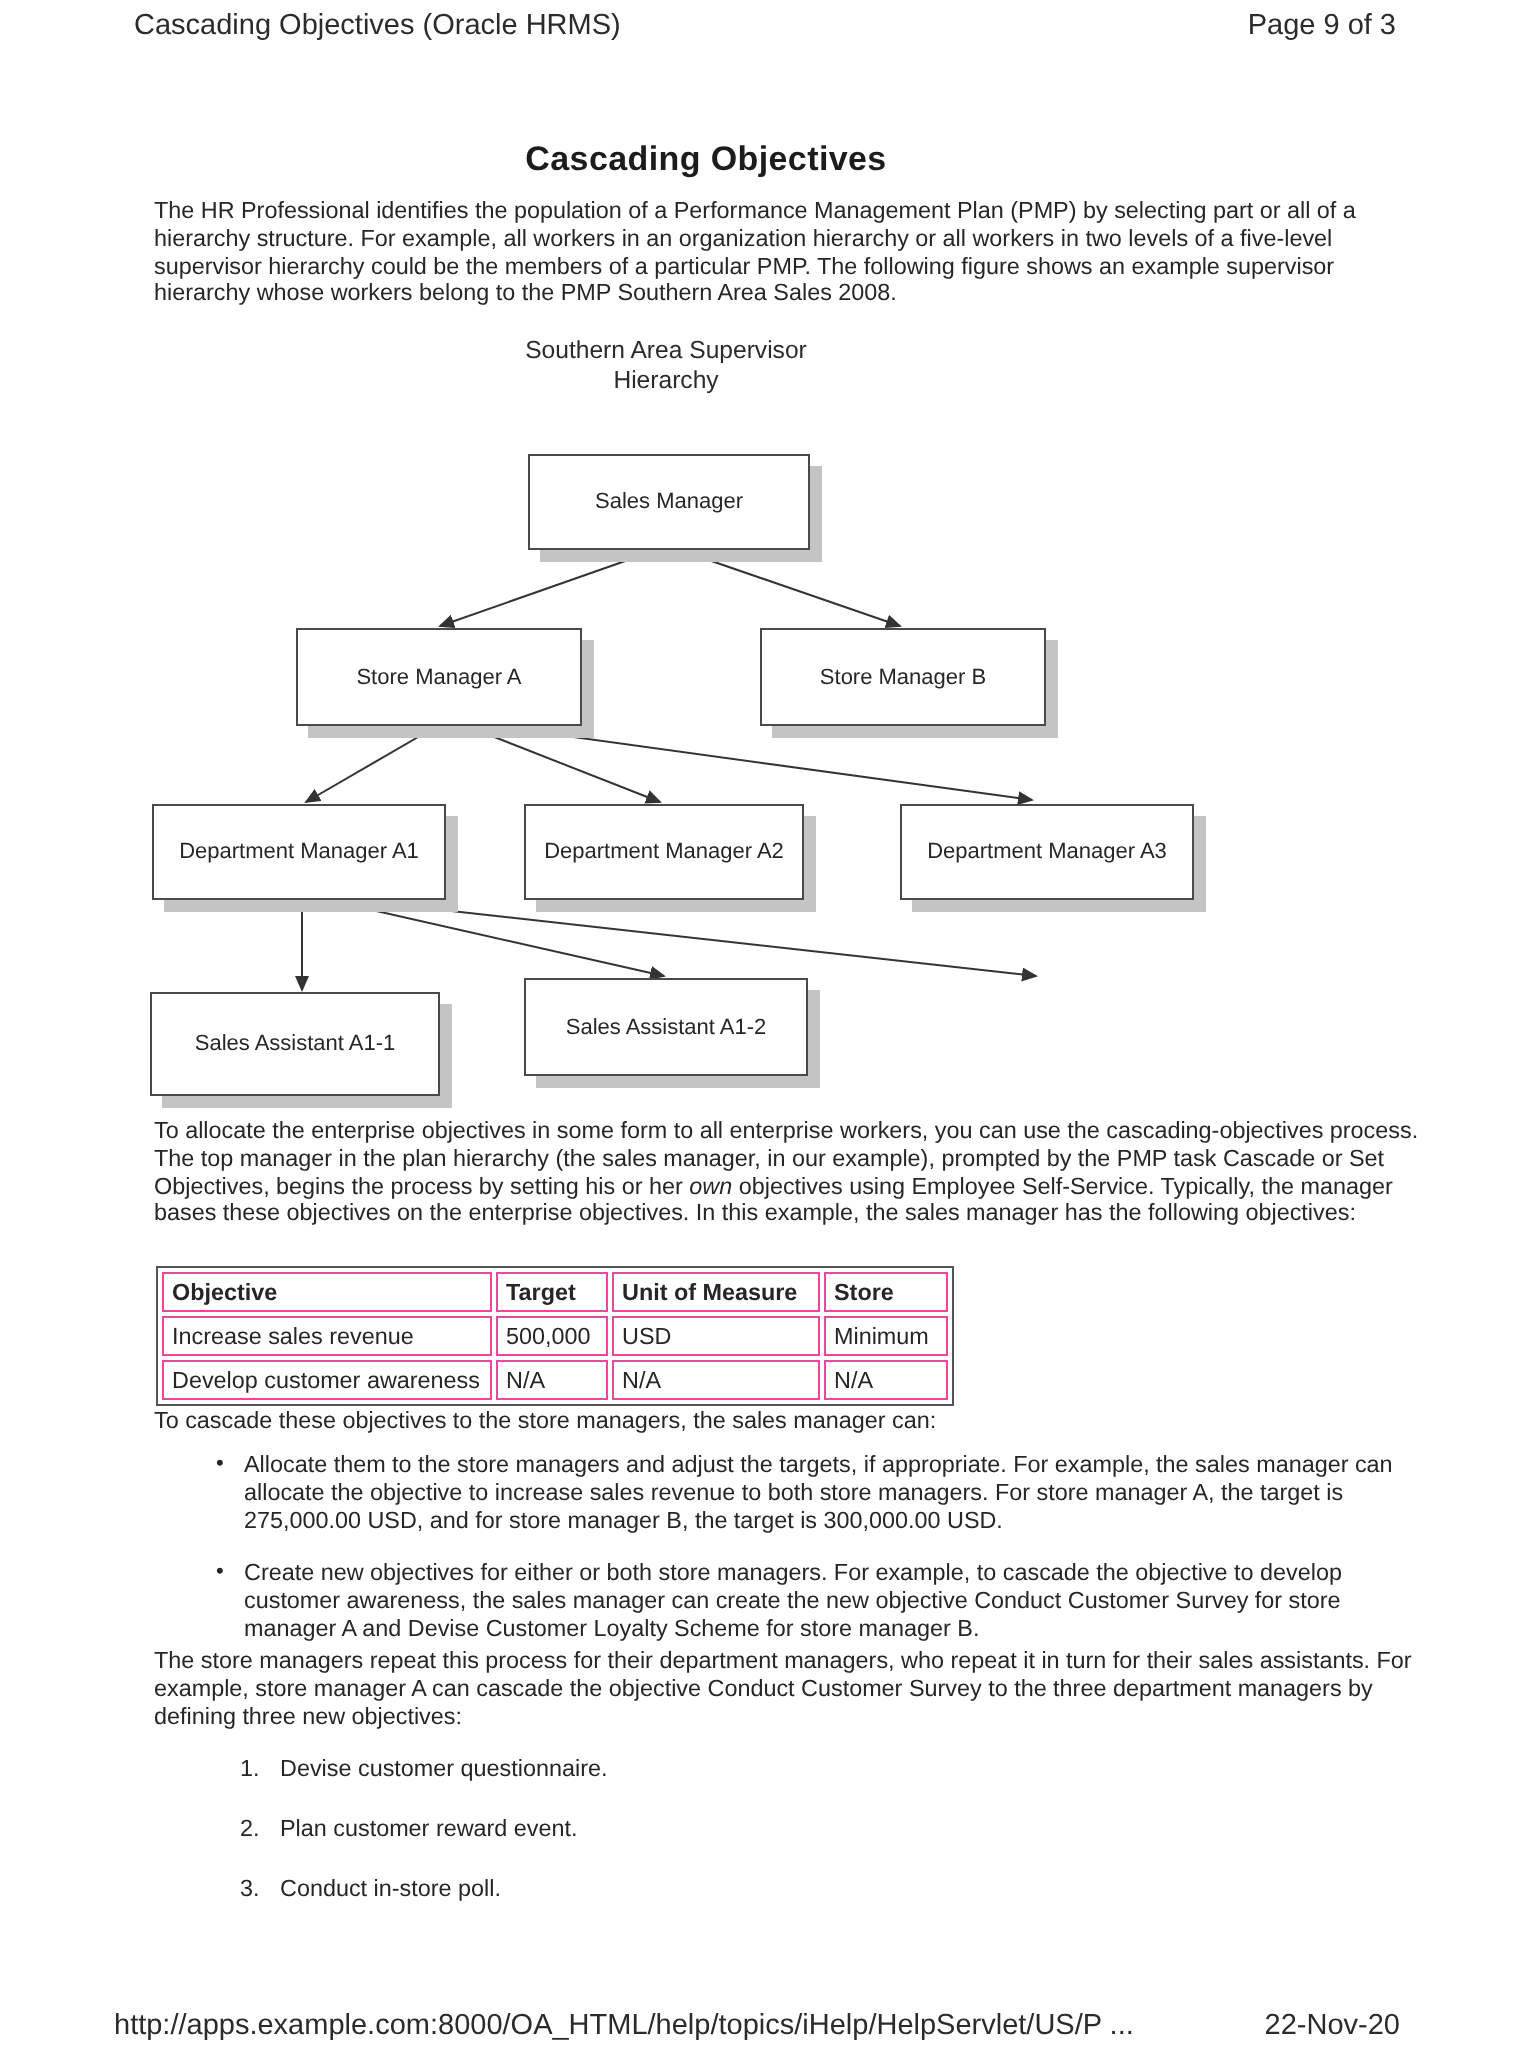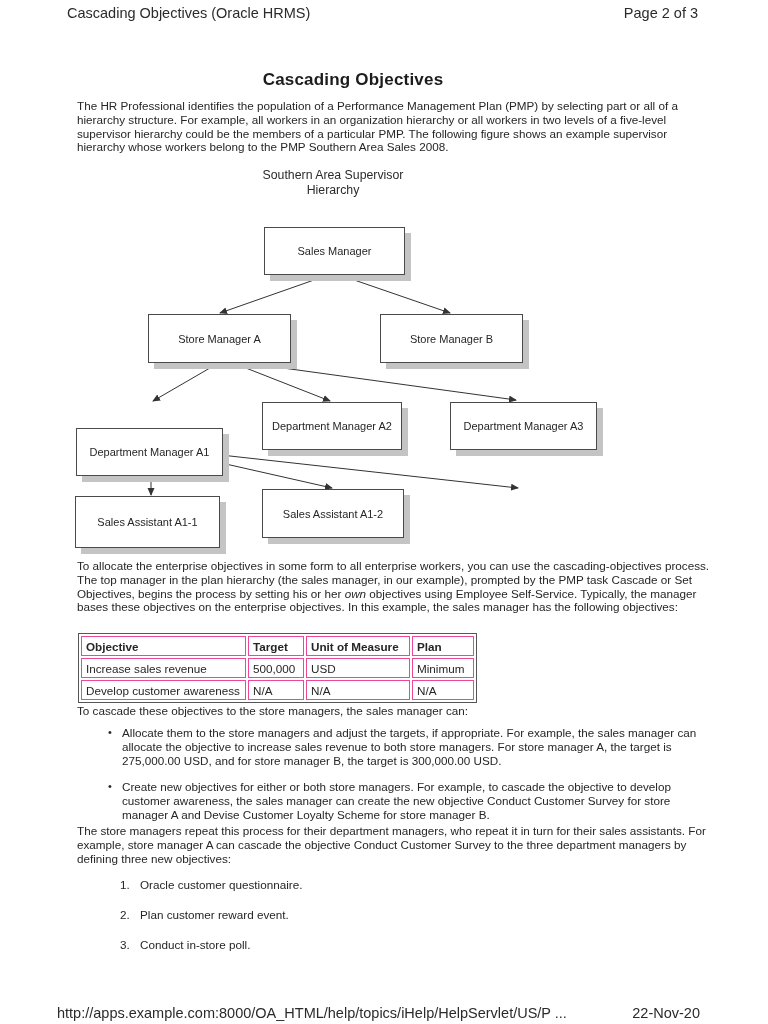--- a/index.html
+++ b/index.html
@@ -43,21 +43,21 @@
   .ftr{position:absolute;top:1005px;font-size:14.5px;color:#2b2b2b;}
   #ftr-url{left:57px;} #ftr-date{right:68px;}
   .italic{font-style:italic;}
 </style>
 </head>
 <body>
 
 <div id="page">
 
   <div id="hdr-left" class="hdr">Cascading Objectives (Oracle HRMS)</div>
-  <div id="hdr-right" class="hdr">Page 2 of 3</div>
+  <div id="hdr-right" class="hdr">Page 9 of 3</div>
 
   <div id="doc-title">Cascading Objectives</div>
 
   <div id="intro" class="body-text">The HR Professional identifies the population of a Performance Management Plan (PMP) by selecting part or all of a hierarchy structure. For example, all workers in an organization hierarchy or all workers in two levels of a five-level supervisor hierarchy could be the members of a particular PMP. The following figure shows an example supervisor hierarchy whose workers belong to the PMP Southern Area Sales 2008.</div>
 
   <div id="diagram-caption">
     <div>Southern Area Supervisor</div>
     <div>Hierarchy</div>
   </div>
 
@@ -82,21 +82,21 @@
 
     <div class="node" style="left:264px;top:17px;width:139px;height:46px;">
       <span>Sales Manager</span>
     </div>
     <div class="node" style="left:148px;top:104px;width:141px;height:47px;">
       <span>Store Manager A</span>
     </div>
     <div class="node" style="left:380px;top:104px;width:141px;height:47px;">
       <span>Store Manager B</span>
     </div>
-    <div class="node" style="left:76px;top:192px;width:145px;height:46px;margin-top:26px;">
+    <div class="node" style="left:76px;top:192px;width:145px;height:46px;">
       <span>Department Manager A1</span>
     </div>
     <div class="node" style="left:262px;top:192px;width:138px;height:46px;">
       <span>Department Manager A2</span>
     </div>
     <div class="node" style="left:450px;top:192px;width:145px;height:46px;">
       <span>Department Manager A3</span>
     </div>
     <div class="node" style="left:75px;top:286px;width:143px;height:50px;">
       <span>Sales Assistant A1-1</span>
@@ -107,21 +107,21 @@
   </div>
 
   <div id="alloc-para" class="body-text"><span>To allocate the enterprise objectives in some form to all enterprise workers, you can use the cascading-objectives process. The top manager in the plan hierarchy (the sales manager, in our example), prompted by the PMP task Cascade or Set Objectives, begins the process by setting his or her </span><span class="italic">own</span><span> objectives using Employee Self-Service. Typically, the manager bases these objectives on the enterprise objectives. In this example, the sales manager has the following objectives:</span></div>
 
   <table id="objectives-table">
     <tbody>
       <tr>
         <th class="col-obj">Objective</th>
         <th class="col-target">Target</th>
         <th class="col-unit">Unit of Measure</th>
-        <th class="col-type">Plan</th>
+        <th class="col-type">Store</th>
       </tr>
       <tr>
         <td>Increase sales revenue</td>
         <td>500,000</td>
         <td>USD</td>
         <td>Minimum</td>
       </tr>
       <tr>
         <td>Develop customer awareness</td>
         <td>N/A</td>
@@ -139,21 +139,21 @@
   </div>
   <div id="bullet-1" class="bullet-item body-text">
     <span class="bullet-mark">•</span>
     <span>Create new objectives for either or both store managers. For example, to cascade the objective to develop customer awareness, the sales manager can create the new objective Conduct Customer Survey for store manager A and Devise Customer Loyalty Scheme for store manager B.</span>
   </div>
 
   <div id="repeat-para" class="body-text">The store managers repeat this process for their department managers, who repeat it in turn for their sales assistants. For example, store manager A can cascade the objective Conduct Customer Survey to the three department managers by defining three new objectives:</div>
 
   <div id="num-0" class="num-item body-text">
     <span class="num-mark">1.</span>
-    <span>Oracle customer questionnaire.</span>
+    <span>Devise customer questionnaire.</span>
   </div>
   <div id="num-1" class="num-item body-text">
     <span class="num-mark">2.</span>
     <span>Plan customer reward event.</span>
   </div>
   <div id="num-2" class="num-item body-text">
     <span class="num-mark">3.</span>
     <span>Conduct in-store poll.</span>
   </div>
 

